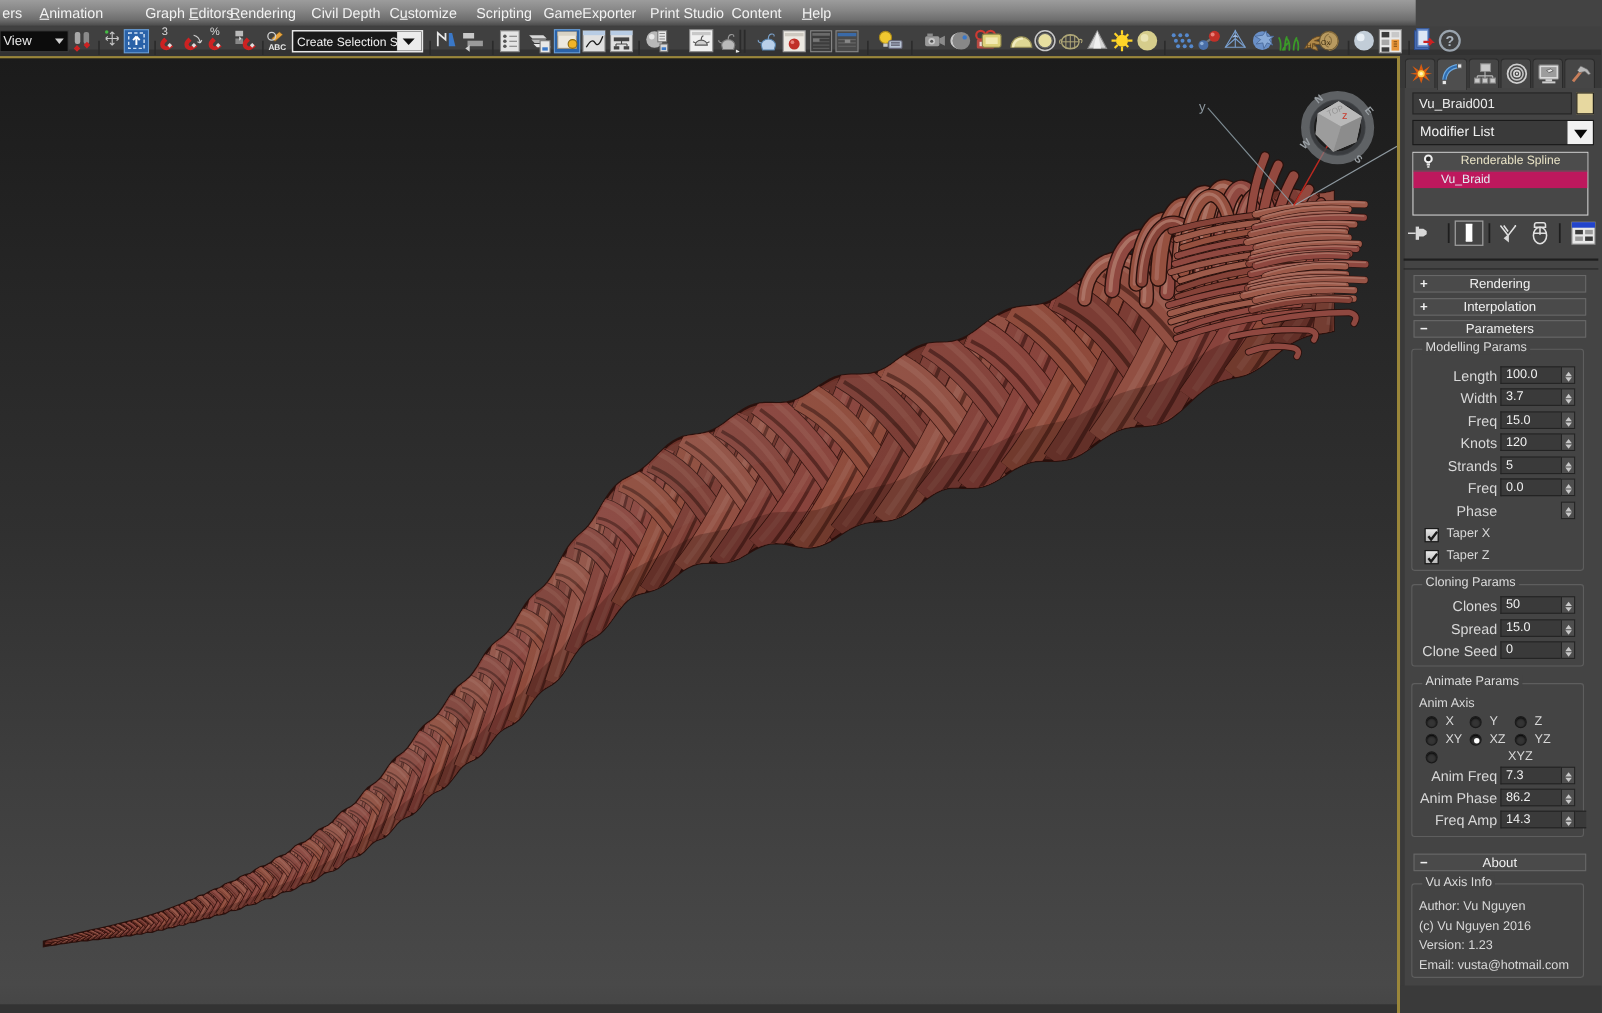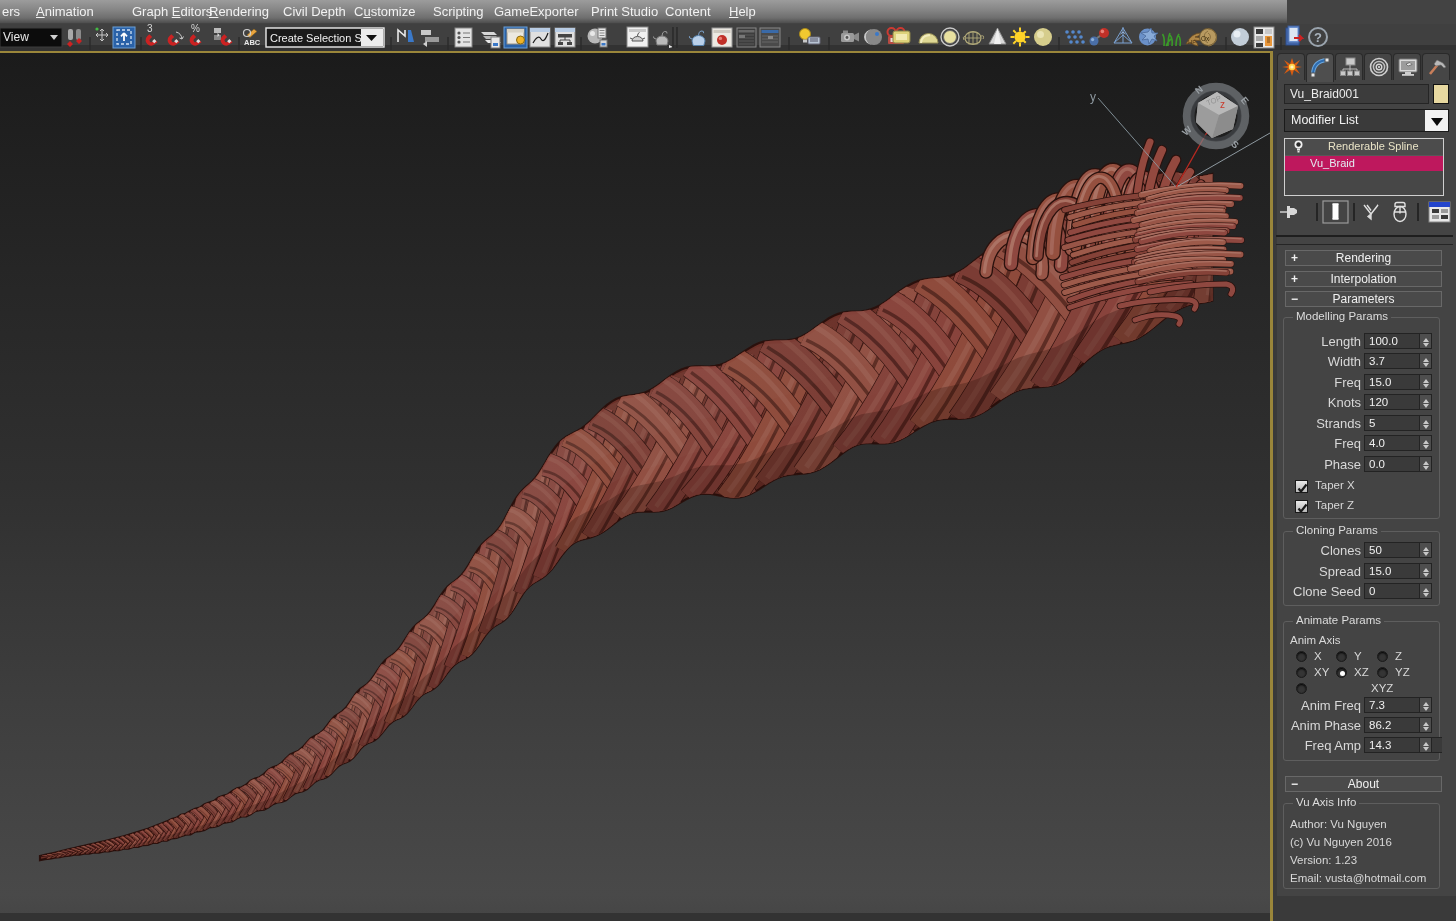--- a/index.html
+++ b/index.html
@@ -1252,21 +1252,21 @@
     <div class="spup"></div>
     <div class="spdn"></div>
   </div>
 <div class="plabel" style="top:436px;right:95px">Freq</div>
 <div class="pfield" style="top:435px;left:1364px;width:55px">4.0</div>
 <div class="pspin" style="top:435px;left:1419px">
     <div class="spup"></div>
     <div class="spdn"></div>
   </div>
 <div class="plabel" style="top:457px;right:95px">Phase</div>
-<div class="pfield" style="top:456px;left:1364px;width:55px">0.0</div>
+<div class="pfield" style="top:435px;left:1364px;width:55px">0.0</div>
 <div class="pspin" style="top:456px;left:1419px">
     <div class="spup"></div>
     <div class="spdn"></div>
   </div>
 <div class="plabel" style="top:543px;right:95px">Clones</div>
 <div class="pfield" style="top:542px;left:1364px;width:55px">50</div>
 <div class="pspin" style="top:542px;left:1419px">
     <div class="spup"></div>
     <div class="spdn"></div>
   </div>

